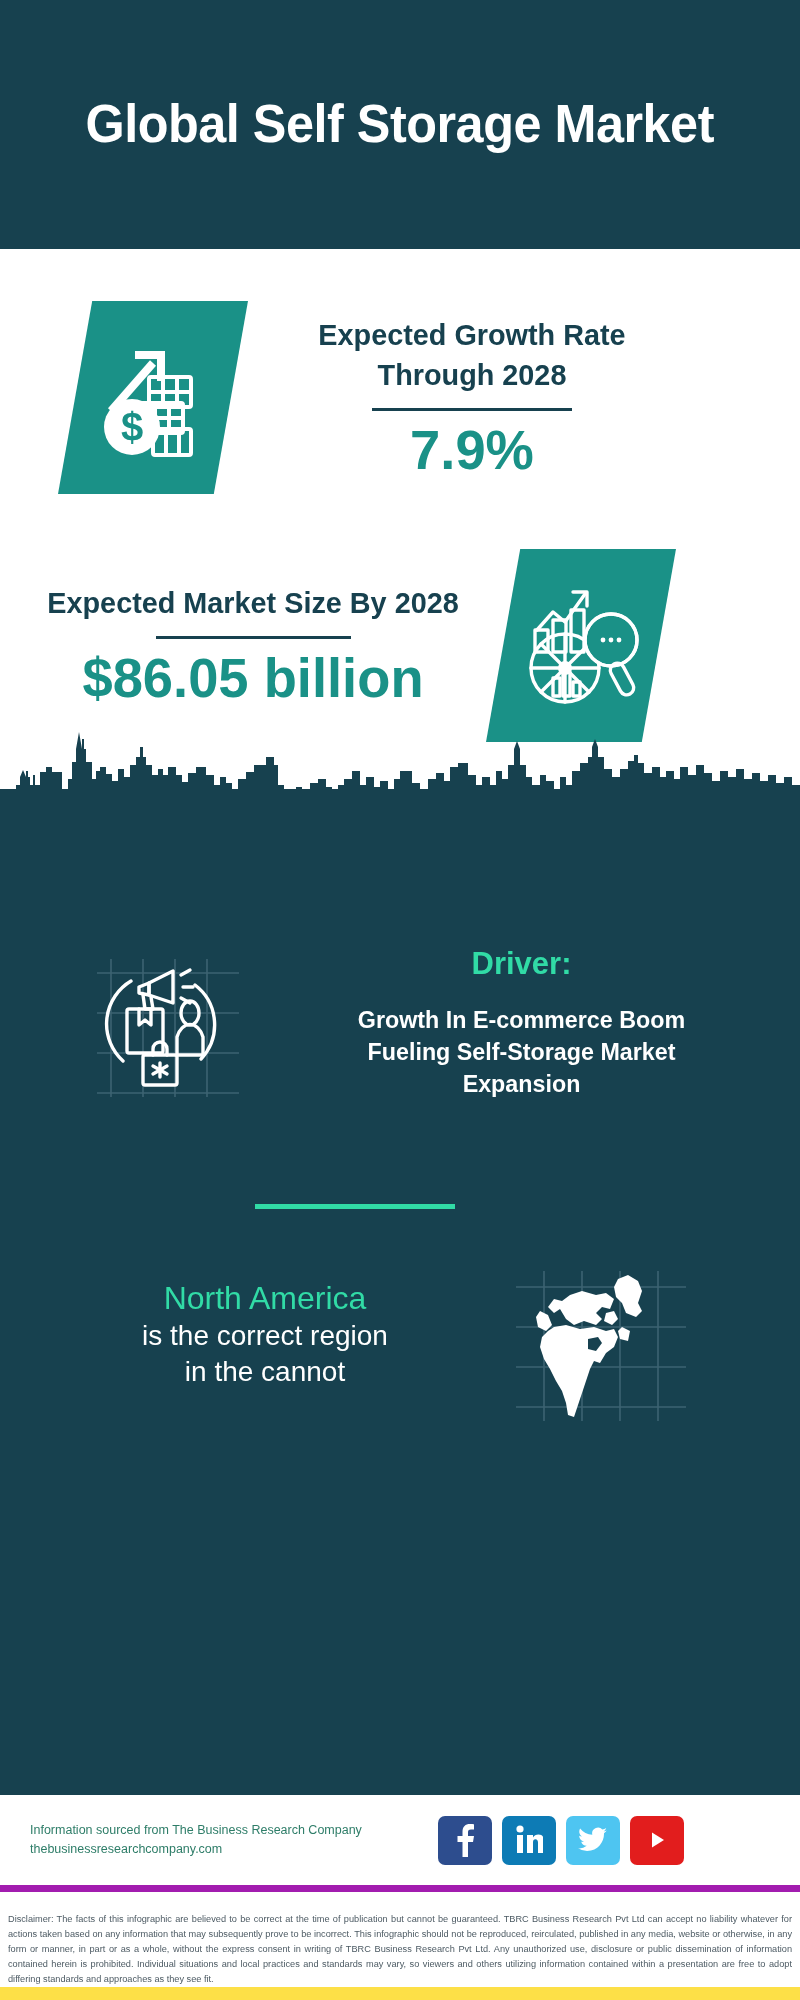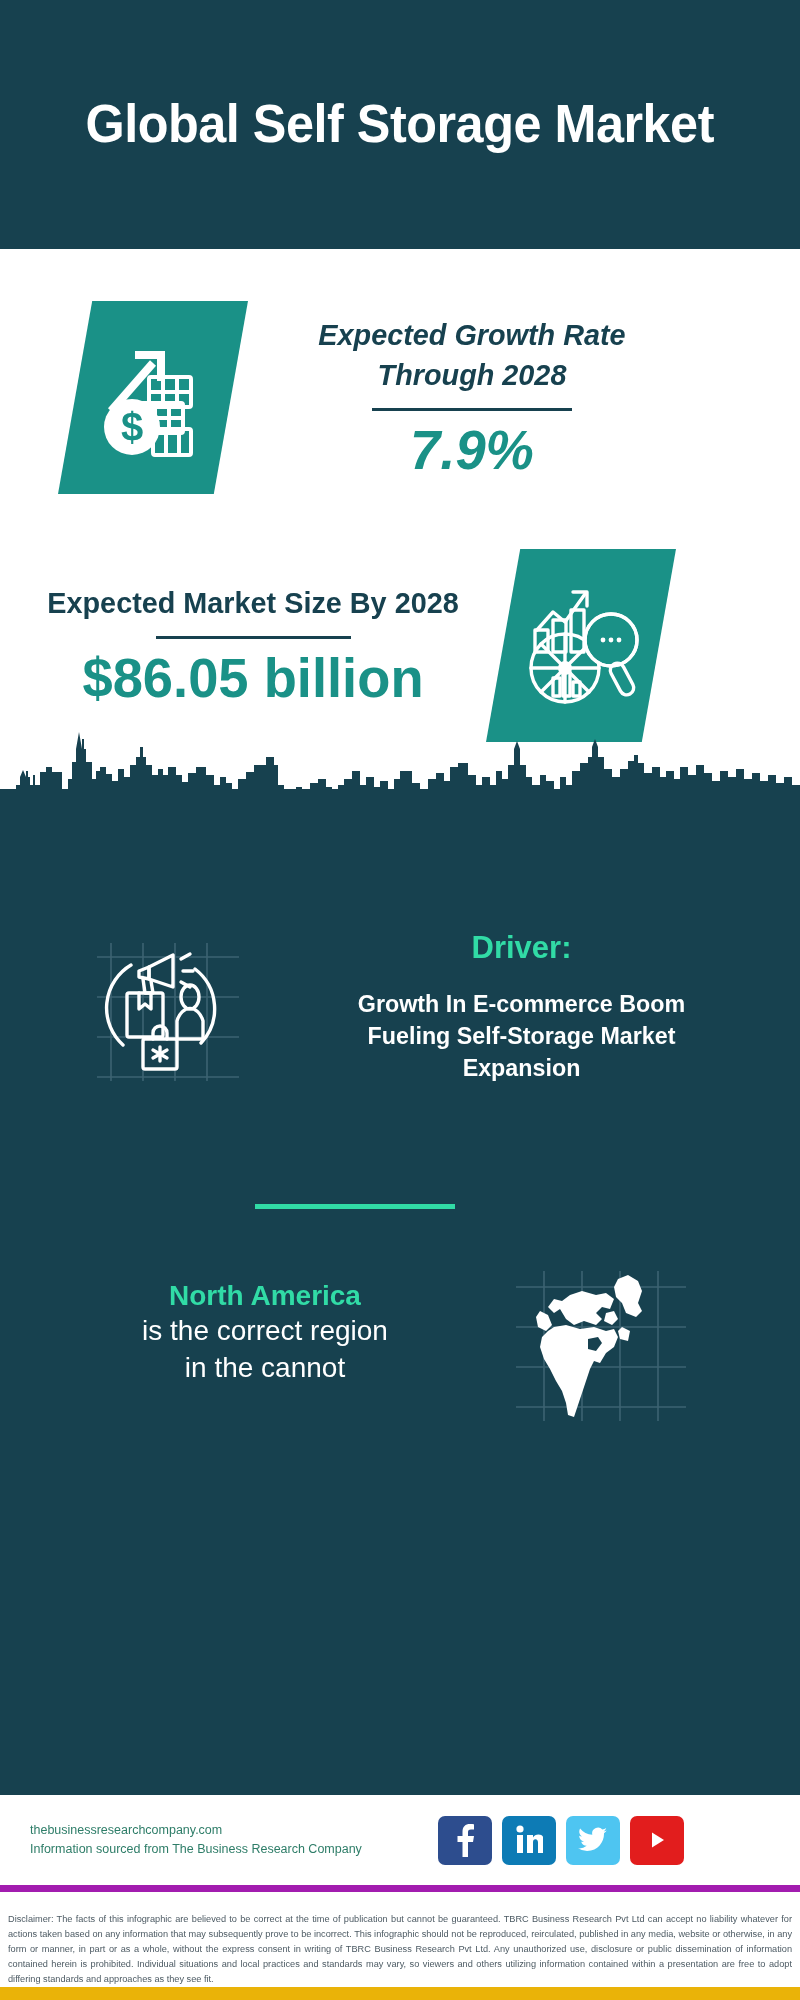--- a/index.html
+++ b/index.html
@@ -7,21 +7,21 @@
     width: 800px;
     height: 2000px;
     background: #ffffff;
     font-family: "Liberation Sans", sans-serif;
   }
   .page {
     position: relative;
     width: 800px;
     height: 2000px;
     overflow: hidden;
-    background: #eab308;
+    background: #fde047;
   }
 
   
   .header {
     width: 800px;
     height: 249px;
     background: #17414f;
     display: flex;
     align-items: center;
     justify-content: center;
@@ -93,21 +93,21 @@
     color: #1a9187;
     font-size: 56px;
     font-weight: bold;
     line-height: 1.05;
     font-stretch: condensed;
     transform: scaleX(0.97);
   }
 
   
   .row1 { position: absolute; top: 52px; left: 0; width: 800px; }
-  .row1 .stat-text { width: 420px; margin-left: 14px; font-style: italic; }
+  .row1 .stat-text { width: 420px; margin-left: 14px; }
   .row1 .stat-rule { width: 200px; }
 
   
   .row2 { position: absolute; top: 300px; left: 0; width: 800px; }
   .row2 .stat-text { width: 430px; margin-left: 38px; }
   .row2 .stat-rule { width: 195px; }
   .row2 .para-right { margin-left: 18px; }
 
   
   .darkbody {
@@ -120,21 +120,21 @@
     position: absolute;
     top: -62px;
     left: 0;
     width: 800px;
     height: 90px;
     display: block;
   }
 
   .driver-block {
     position: absolute;
-    top: 140px;
+    top: 156px;
     left: 0;
     width: 732px;
     display: flex;
     align-items: flex-start;
     padding-left: 48px;
   }
   .driver-icon {
     width: 170px;
     height: 150px;
     margin-left: 45px;
@@ -181,22 +181,22 @@
     align-items: flex-start;
   }
   .region-text {
     width: 470px;
     margin-left: 30px;
     text-align: center;
     padding-top: 10px;
   }
   .region-name {
     color: #31dba6;
-    font-size: 28px;
-    font-weight: bold;
+    font-size: 32px;
+    font-weight: normal;
     line-height: 1.22;
     font-stretch: condensed;
   }
   .region-sub {
     color: #ffffff;
     font-size: 28px;
     line-height: 1.3;
     font-stretch: condensed;
   }
   .region-map {
@@ -399,22 +399,22 @@
                                  M44 58 L56 56 L70 60 L84 58 L96 62 L104 60 L108 68 L104 78 L96 84 L90 94 L84 92 L80 100 L76 112 L72 124 L68 136 L64 148 L58 146 L56 134 L52 122 L46 112 L40 100 L34 90 L30 78 L32 68 L38 62 Z
                                  M112 58 L120 62 L118 72 L110 70 L108 62 Z"></path>
         <path fill="#17414f" d="M78 70 L88 68 L92 74 L86 82 L78 80 Z"></path>
       </svg>
     </div>
 
   </div>
 
   <div class="footer">
     <div class="footer-src">
+      <div>Information sourced from The Business Research Company</div>
       <div>thebusinessresearchcompany.com</div>
-      <div>Information sourced from The Business Research Company</div>
     </div>
     <div class="social-row">
       <div class="social sc-fb">
         <svg width="22" height="34" viewBox="0 0 22 34">
             <path fill="#fff" d="M14 34V19h5l1-6h-6V9.5c0-1.8.5-3 3-3h3V1.2C19.5 1.1 17.8 1 15.8 1 11.6 1 8.5 3.6 8.5 8.7V13H3.5v6h5v15z"></path>
           </svg>
       </div>
       <div class="social sc-li">
         <svg width="28" height="30" viewBox="0 0 28 30">
             <rect x="2" y="10" width="6" height="18" fill="#fff"></rect>

